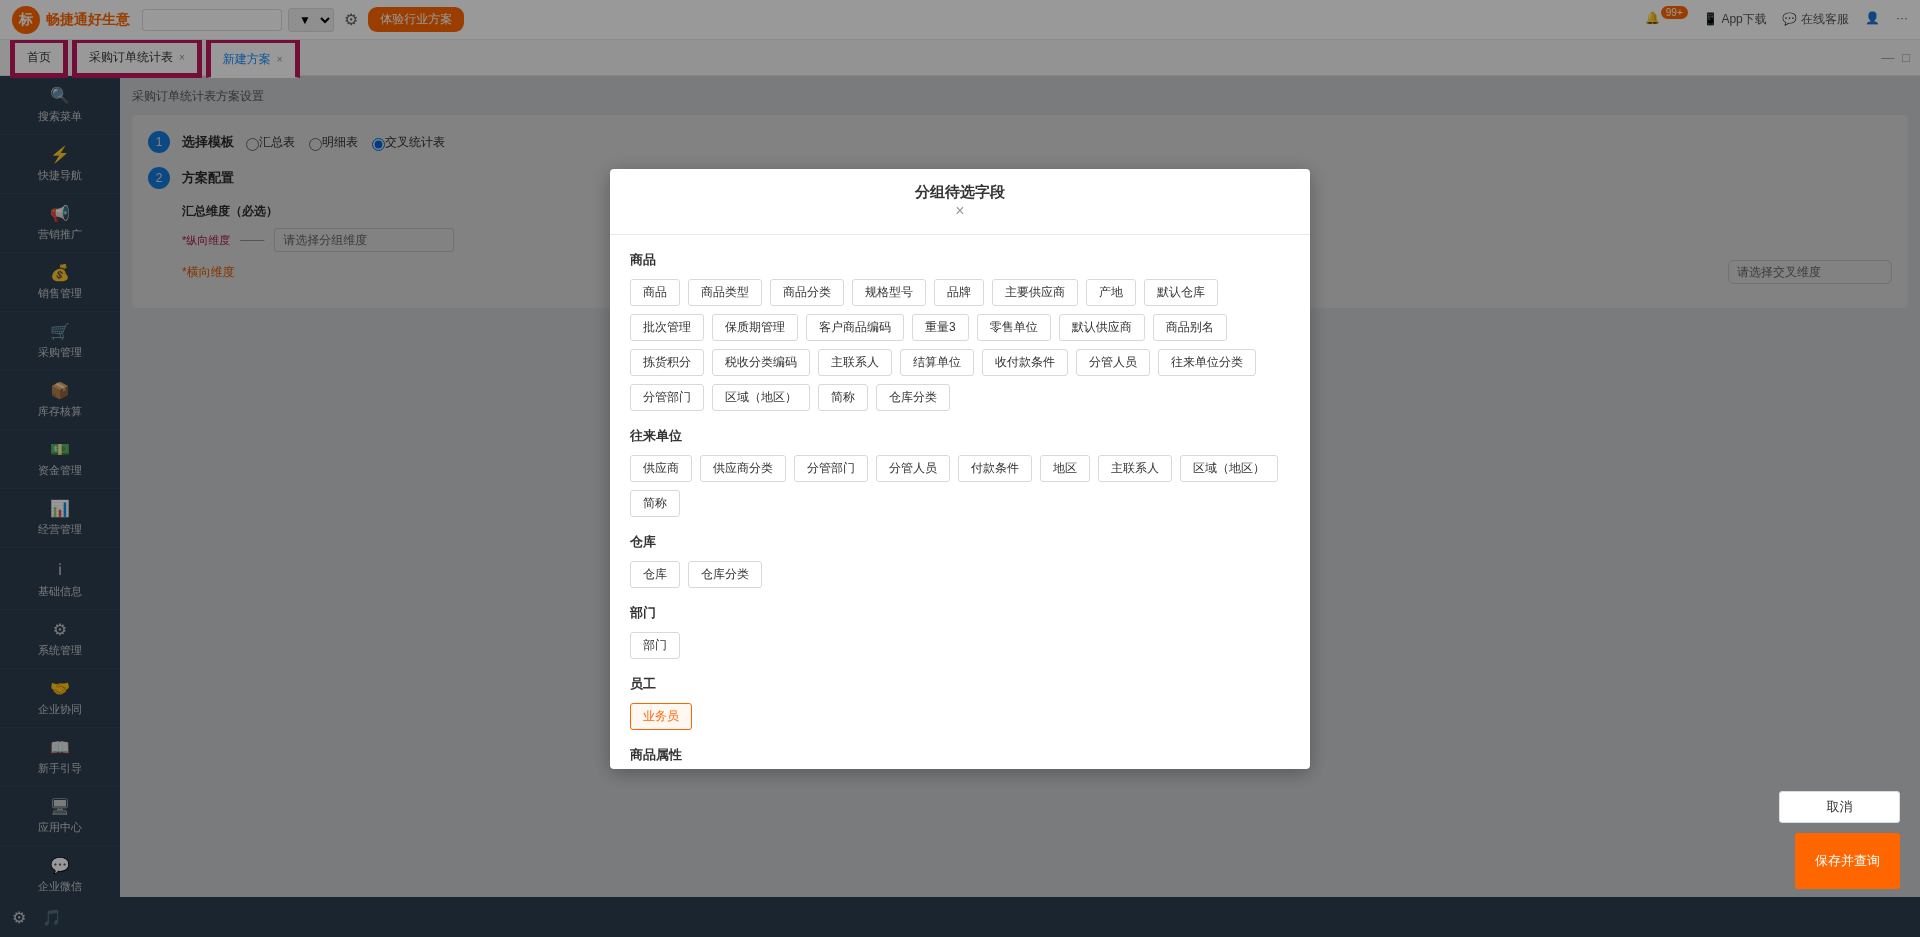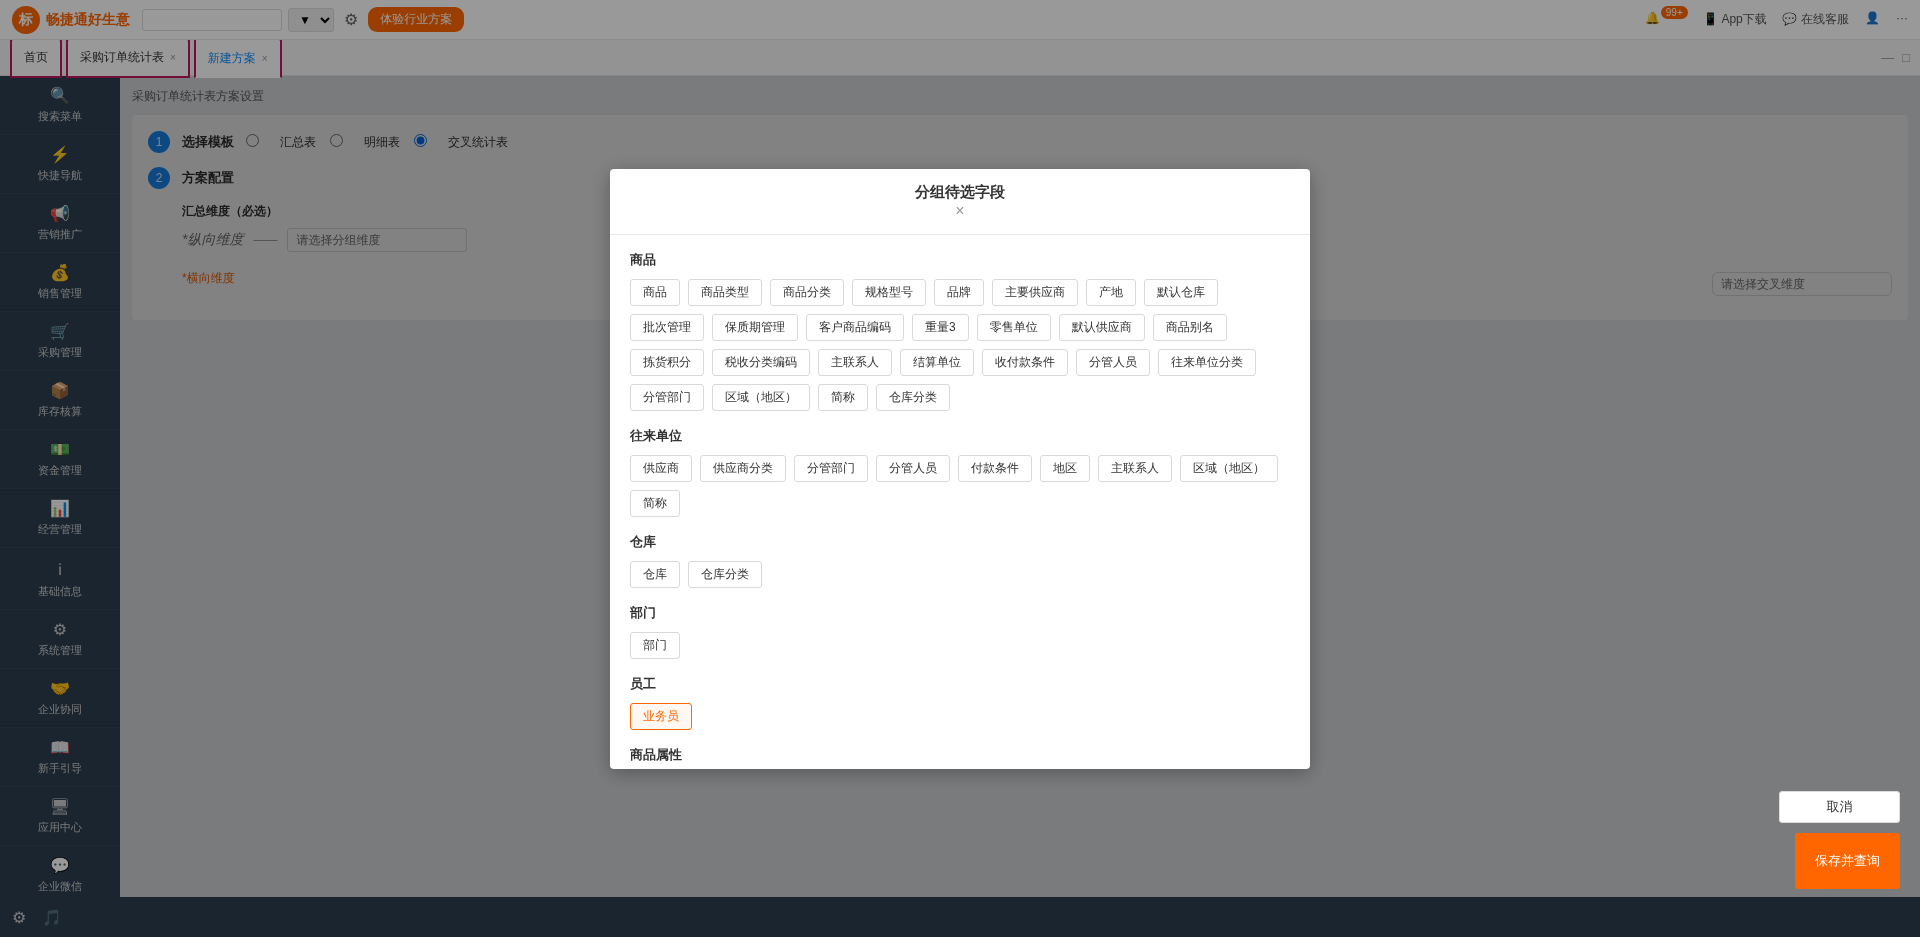--- a/index.html
+++ b/index.html
@@ -37,21 +37,21 @@
       padding: 0 10px;
       border-bottom: 1px solid #e0e0e0;
       position: fixed;
       top: 40px; left: 0; right: 0;
       z-index: 99;
       gap: 4px;
     }
     .tab-item {
       height: 40px;
       padding: 0 12px;
-      border: 2px solid #be185d;
+      border: 5px solid #be185d;
       border-radius: 3px 3px 0 0;
       display: flex;
       align-items: center;
       gap: 6px;
       font-size: 12px;
       cursor: pointer;
       background: #fff;
       color: #333;
     }
     .tab-item.active { background: #fff; border-bottom: 1px solid #fff; color: #1890ff; }
@@ -169,21 +169,21 @@
     
     .bg-content {
       background: #fff;
       border-radius: 4px;
       padding: 16px;
     }
     .step-row { display: flex; align-items: center; gap: 12px; margin-bottom: 14px; }
     .step-num { background: #1890ff; color: #fff; border-radius: 50%; width: 22px; height: 22px; display: flex; align-items: center; justify-content: center; font-size: 12px; flex-shrink: 0; }
     .step-label { font-weight: bold; font-size: 13px; }
     .radio-group { display: flex; gap: 14px; align-items: center; font-size: 12px; }
-    .radio-group label { display: flex; align-items: flex-start; gap: 21px; cursor: pointer; }
+    .radio-group label { display: flex; align-items: flex-end; gap: 0; cursor: pointer; }
 
     
     .btn-cancel { background: #fff; color: #333; border: 1px solid #ddd; border-radius: 3px; padding: 6px 20px; cursor: pointer; font-size: 13px; }
     .btn-save { background: #f60; color: #fff; border: none; border-radius: 3px; padding: 19px 20px; cursor: pointer; font-size: 13px; margin-left: 16px; }
 
     
     .dialog-actions {
       position: fixed;
       bottom: 48px;
       right: 20px;
@@ -319,28 +319,28 @@
           </label>
       </div>
     </div>
     <div class="step-row">
       <div class="step-num">2</div>
       <span class="step-label">方案配置</span>
     </div>
     <div style="margin-left:34px;">
       <div style="margin-bottom:8px;font-size:12px;font-weight:bold;">汇总维度（必选）</div>
       <div style="display:flex;align-items:center;gap:10px;margin-bottom:8px;">
-        <span style="font-size:14px;color:#737373;font-style:italic;">*纵向维度</span>
+        <span style="font-size:11px;color:#be185d;">*纵向维度</span>
         <span style="font-size:12px;color:#999;">——</span>
         <input type="text" style="border: 1px solid rgb(221, 221, 221); border-radius: 3px; padding: 4px 8px; font-size: 12px; width: 180px;" placeholder="请选择分组维度">
       </div>
       <div style="display:flex;align-items:center;gap:24px;margin-bottom:8px;justify-content:space-between;">
         <span style="font-size:12px;color:#f60;">*横向维度</span>
         <span style="font-size:12px;color:#999;">——</span>
-        <input type="text" style="border: 1px solid rgb(221, 221, 221); border-radius: 6px; padding: 4px 8px; font-size: 12px; width: 180px; margin-top: 12px;" placeholder="请选择交叉维度">
+        <input type="text" style="border: 1px solid rgb(221, 221, 221); border-radius: 6px; padding: 4px 8px; font-size: 12px; width: 164px;" placeholder="请选择交叉维度">
       </div>
     </div>
   </div>
 </div>
 
 <div class="modal-overlay">
   <div class="modal">
     <div class="modal-header">
       <span class="modal-header-title">分组待选字段</span>
       <span class="modal-close">×</span>

